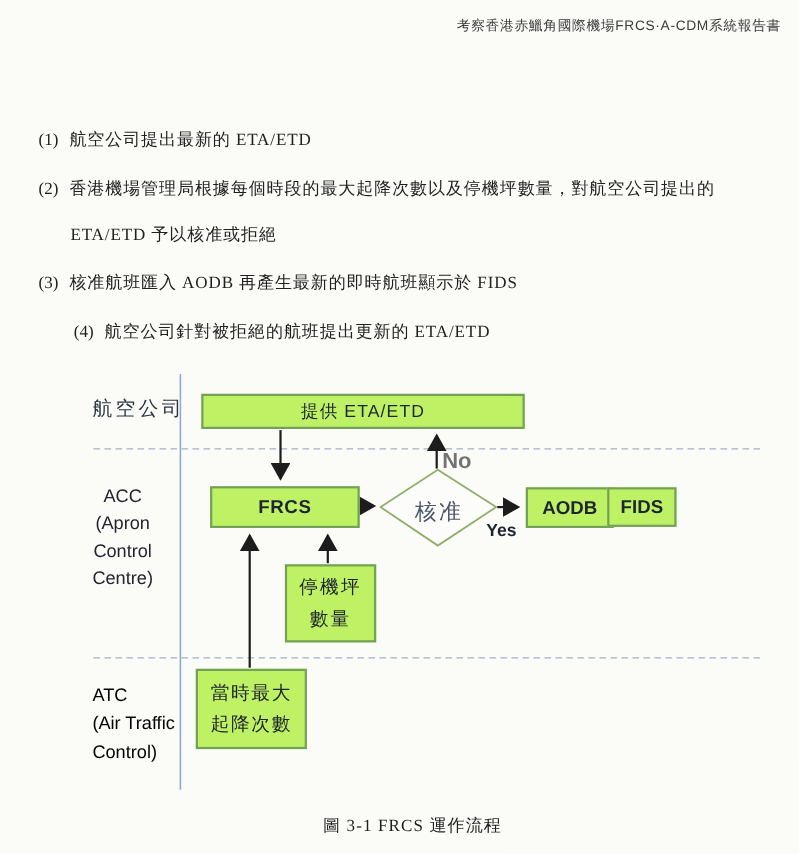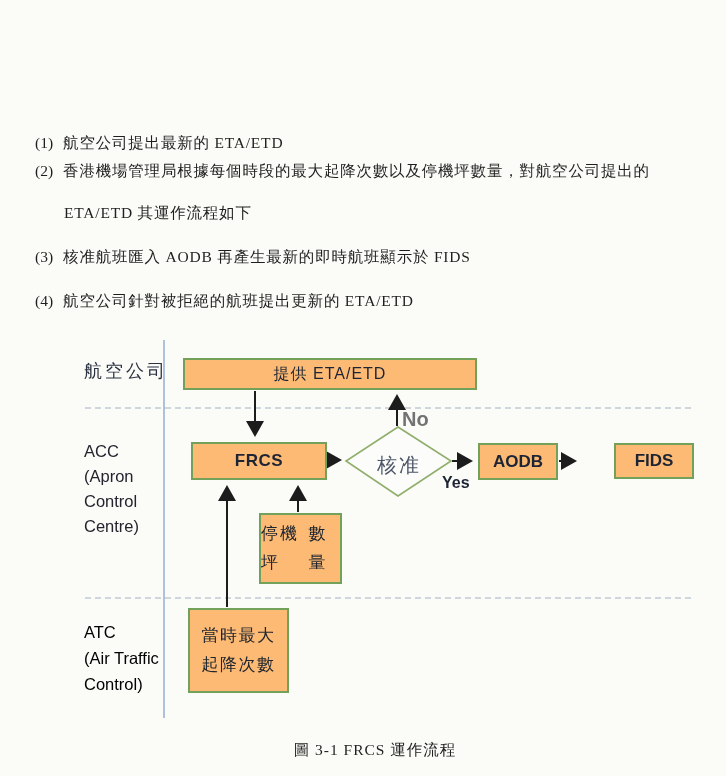--- a/index.html
+++ b/index.html
@@ -12,72 +12,73 @@
     position:absolute; top:15px; right:16px;
     font-family:"Liberation Sans", sans-serif;
     font-size:12.5px; color:#3c3c3c; letter-spacing:0.6px;
   }
   .intro {
     position:absolute; left:35px; top:67px; width:672px;
     font-size:15.5px; letter-spacing:0.8px;
   }
   .item { position:absolute; left:35px; font-size:15.5px; letter-spacing:0.8px; white-space:nowrap; }
   .item .num { margin-right:10px; letter-spacing:0; }
-  .i1 { top:117px;margin-top:16px; } .i2 { top:161px; } .i2b { top:203px; left:64px; }
-  .i3 { top:247px; } .i4 { top:291px; }
+  .i1 { top:117px; } .i2 { top:161px; } .i2b { top:203px; left:64px; }
+  .i3 { top:247px; } .i4 { top:291px;margin-left:32px; }
 
   .svg-layer { position:absolute; left:0; top:0; z-index:1; }
 
   .box {
     position:absolute; z-index:2; box-sizing:border-box;
-    border:2px solid #74a159; background:#fdba74;
+    border:2px solid #74a159; background:#bef264;
     display:flex; align-items:center; justify-content:center;
     font-family:"Liberation Sans", sans-serif; color:#1d2433;
   }
   .b-provide { left:183px; top:358px; width:294px; height:32px; font-size:16px; letter-spacing:1px; }
   .b-frcs    { left:191px; top:442px; width:136px; height:38px; font-size:17px; font-weight:600; letter-spacing:0.5px; }
   .b-aodb    { left:478px; top:443px; width:80px;  height:37px; font-size:17px; font-weight:600; }
-  .b-fids    { left:614px; top:443px; width:80px;  height:36px; font-size:17px; font-weight:600; }
-  .b-stand   { left:259px; top:513px; width:83px;  height:71px; flex-direction:row;
+  .b-fids    { left:552px; top:443px; width:63px;  height:36px; font-size:17px; font-weight:600; }
+  .b-stand   { left:259px; top:513px; width:83px;  height:71px; flex-direction:column;
                font-family:"Liberation Serif", serif; font-size:17px; letter-spacing:2px; line-height:1.65; color:#21262e; }
-  .b-max     { left:188px; top:608px; width:101px; height:85px; flex-direction:column;
+  .b-max     { left:178px; top:608px; width:101px; height:73px; flex-direction:column;
                font-family:"Liberation Serif", serif; font-size:17px; letter-spacing:1.5px; line-height:1.65; color:#21262e; }
 
   .decision-text {
     position:absolute; z-index:2; left:369px; top:452px; width:60px; text-align:center;
     font-size:20px; color:#4c5668; letter-spacing:2px;
   }
   .lbl-no  { position:absolute; z-index:2; left:402px; top:408px;
              font-family:"Liberation Sans", sans-serif; font-size:20px; font-weight:600; color:#737373; }
   .lbl-yes { position:absolute; z-index:2; left:442px; top:439px;
              font-family:"Liberation Sans", sans-serif; font-size:16px; font-weight:600; color:#1d2433;margin-top:35px; }
 
   .lane-air { position:absolute; left:84px; top:359px; font-size:18px; letter-spacing:3px; color:#2b3342; }
   .lane-acc { position:absolute; left:84px; top:439px; font-family:"Liberation Sans", sans-serif;
-              font-size:16.5px; color:#24242f; line-height:25px; }
+              font-size:16.5px; color:#24242f; line-height:25px;text-align:center; }
   .lane-atc { position:absolute; left:84px; top:619px; font-family:"Liberation Sans", sans-serif;
               font-size:16.5px; color:#000000; line-height:26px; }
 
   .caption { position:absolute; left:12px; top:740px; width:100%; text-align:center;
              font-size:15.5px; letter-spacing:1px; }
 </style>
 </head>
 <body>
 
 <div class="page">
 
+  <div class="hdr">考察香港赤鱲角國際機場FRCS·A-CDM系統報告書</div>
 
 
   <div class="item i1">
     <span class="num">(1)</span><span>航空公司提出最新的 ETA/ETD</span>
   </div>
   <div class="item i2">
     <span class="num">(2)</span><span>香港機場管理局根據每個時段的最大起降次數以及停機坪數量，對航空公司提出的</span>
   </div>
-  <div class="item i2b">ETA/ETD 其運作流程如下</div>
+  <div class="item i2b">ETA/ETD 予以核准或拒絕</div>
   <div class="item i3">
     <span class="num">(3)</span><span>核准航班匯入 AODB 再產生最新的即時航班顯示於 FIDS</span>
   </div>
   <div class="item i4">
     <span class="num">(4)</span><span>航空公司針對被拒絕的航班提出更新的 ETA/ETD</span>
   </div>
 
   <svg class="svg-layer" width="726" height="776" viewBox="0 0 726 776" aria-hidden="true">
     <defs>
       <marker id="ah" markerWidth="9" markerHeight="9" refX="7" refY="4.5" orient="auto">

